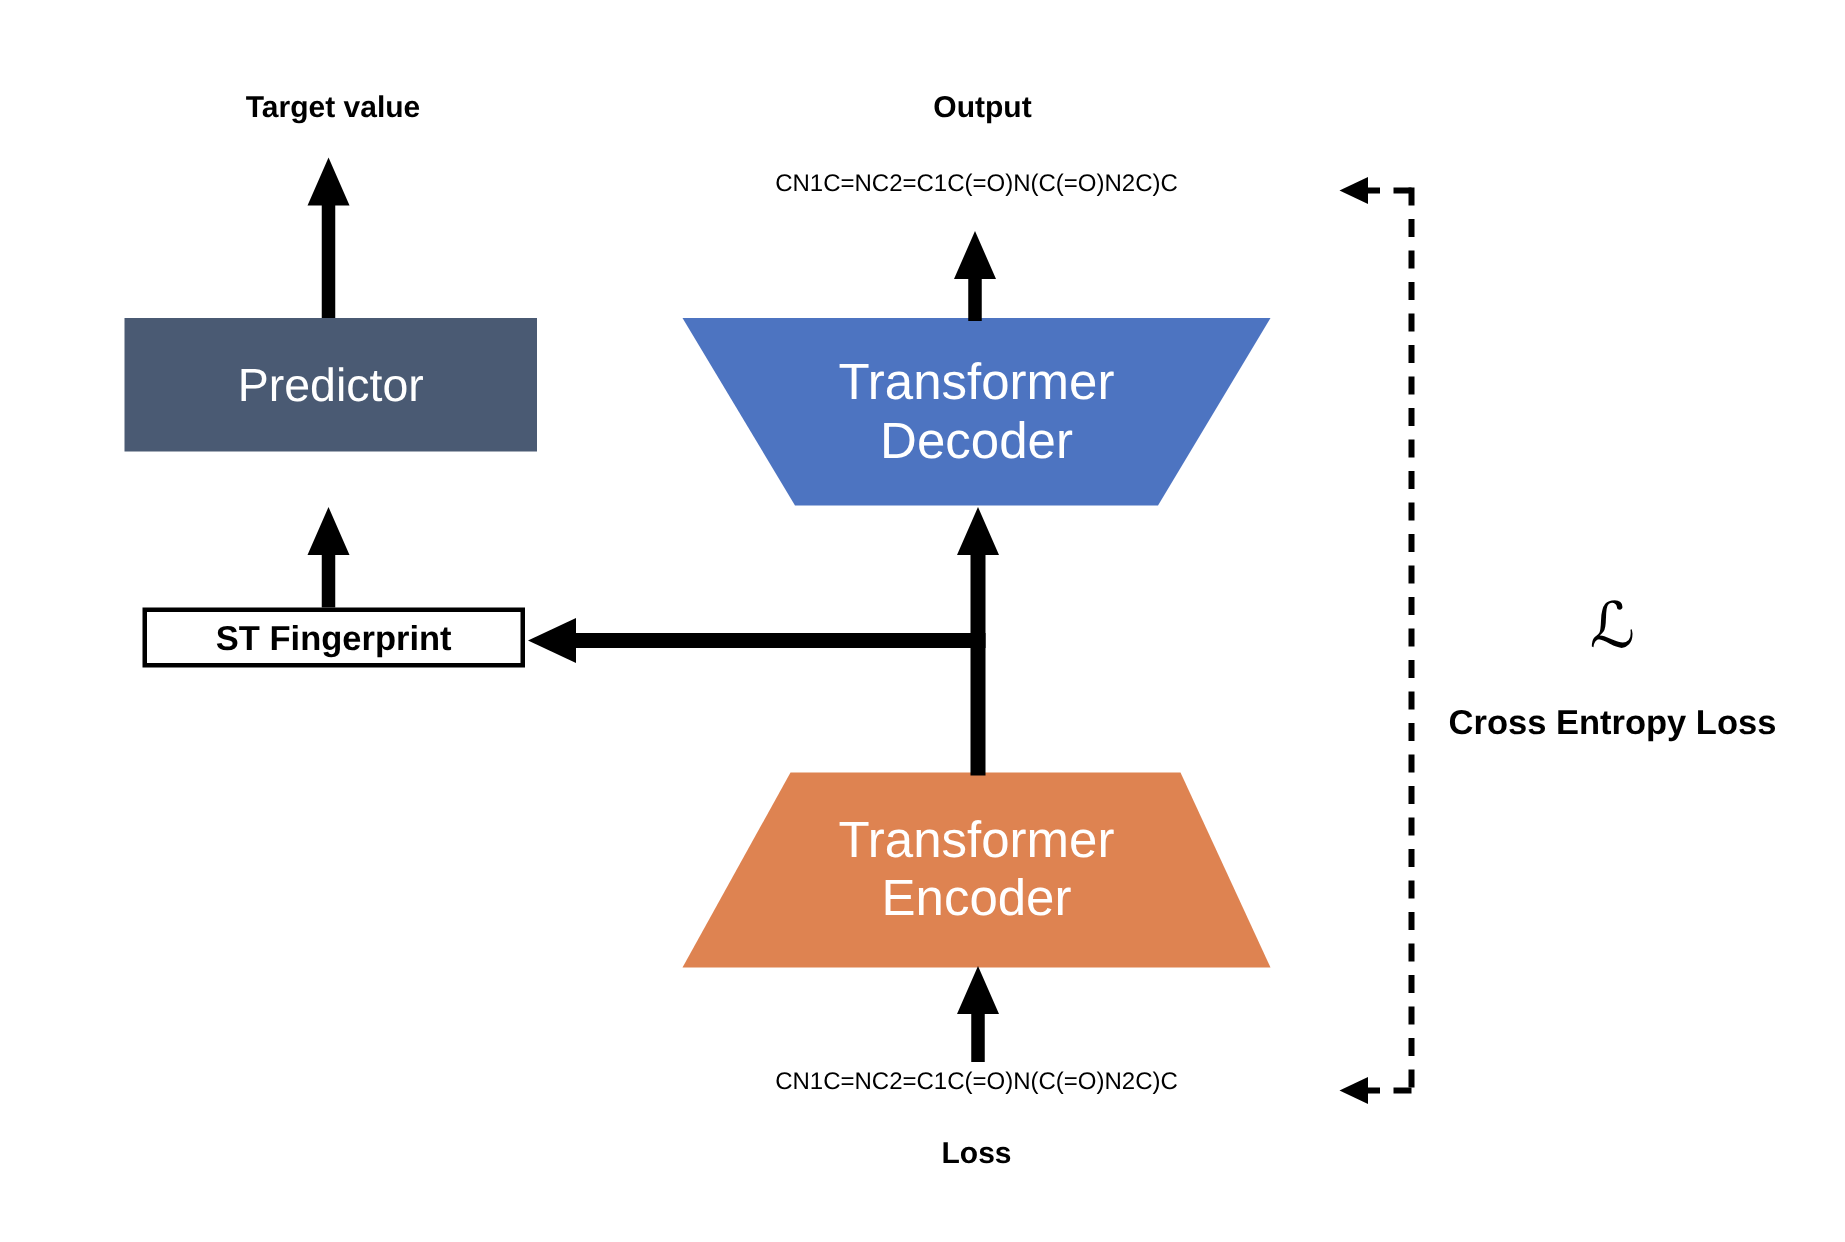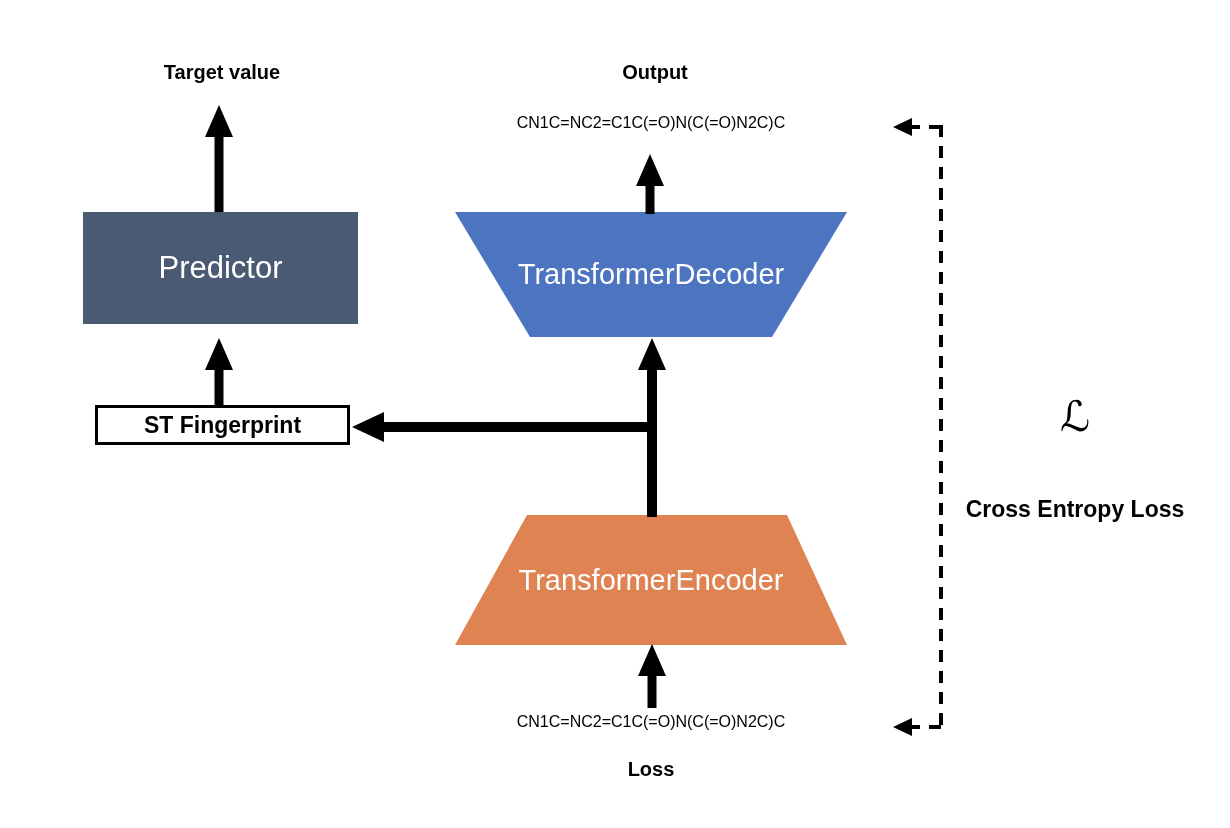--- a/index.html
+++ b/index.html
@@ -26,39 +26,39 @@
   .bold23 { font-weight: bold; font-size: 23px; }
   .smiles { font-size: 16px; letter-spacing: 0px; }
   .shape-box {
     position: absolute;
     display: flex;
     align-items: center;
     justify-content: center;
     box-sizing: border-box;
   }
   #predictor-box {
-    left: 83px; top: 212px; width: 275px; height: 112px;
+    left: 83px; top: 212px; width: 275px; height: 89px;
     background: var(--c-predictor, #4a5a73);
     color: var(--c-shape_text, #fff);
     font-size: 31px;
   }
   #st-box {
     left: 95px; top: 405px; width: 255px; height: 40px;
     background: var(--c-background, #fff);
     border: 3px solid var(--c-line, #000);
     font-weight: bold; font-size: 23px;
   }
   .trap-label {
     position: absolute;
     display: flex;
-    flex-direction: row;
+    flex-direction: column;
     align-items: center;
     justify-content: center;
     color: var(--c-shape_text, #fff);
-    font-size: 29px;
+    font-size: 34px;
     line-height: 39px;
   }
   #decoder-label { left: 455px; top: 212px; width: 392px; height: 125px; }
   #encoder-label { left: 455px; top: 515px; width: 392px; height: 130px; }
   #loss-symbol {
     font-family: "DejaVu Sans", sans-serif;
     font-style: italic;
     font-size: 42px;
     font-weight: 500;
   }
@@ -137,15 +137,15 @@
     <span>Transformer</span>
     <span>Encoder</span>
   </div>
 
   <div class="lbl smiles" style="left:401px; top:713px; width:500px;">CN1C=NC2=C1C(=O)N(C(=O)N2C)C</div>
 
   <div class="lbl bold24" style="left:551px; top:758px; width:200px;">Loss</div>
 
   <div id="loss-symbol" class="lbl" style="left:1025px; top:392px; width:100px;">ℒ</div>
 
-  <div class="lbl bold23" style="left:945px; top:468px; width:260px;margin-top:28px;">Cross Entropy Loss</div>
+  <div class="lbl bold23" style="left:945px; top:468px; width:260px;">Cross Entropy Loss</div>
 
 </div>
 
 </body></html>

